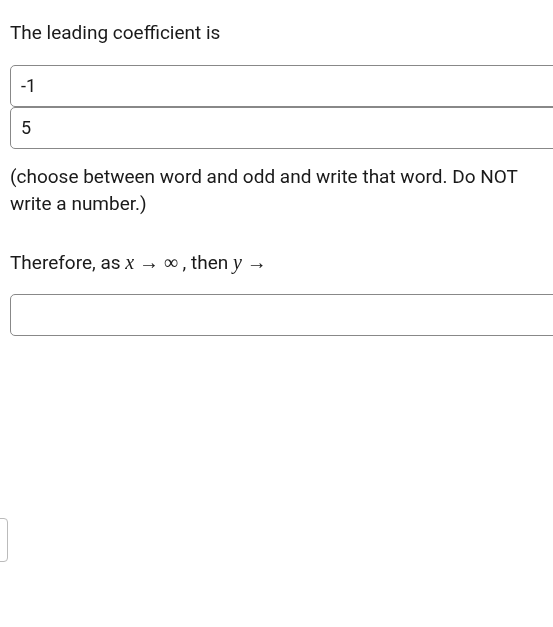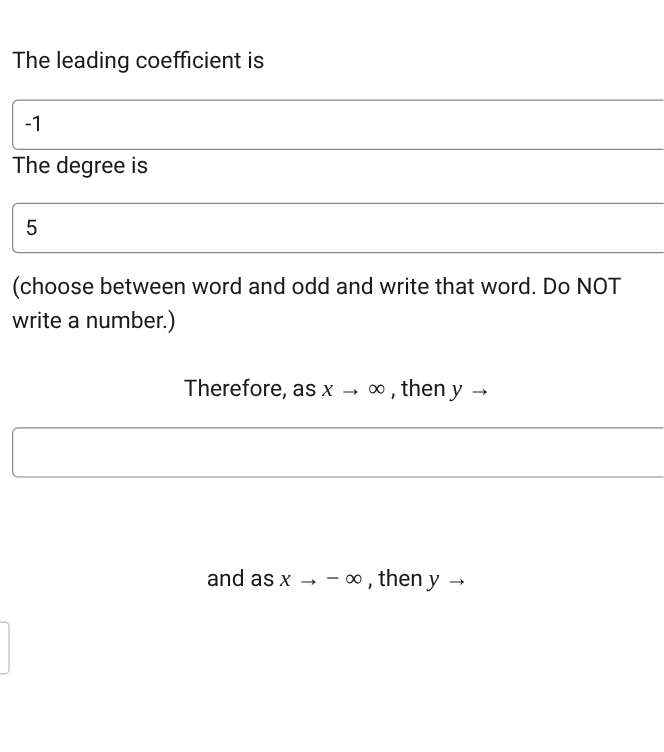--- a/index.html
+++ b/index.html
@@ -12,22 +12,21 @@
     font-size: 19px;
     color: #1a1a1a;
     background: #fff;
     width: 553px;
     height: 627px;
     overflow: hidden;
     position: relative;
   }
   .content {
     padding-left: 10px;
-    padding-top: 3px;
-    margin-top: 35px;
+    padding-top: 20px;
   }
   .prompt {
     margin: 0 0 18px 0;
     line-height: 1.4;
   }
   .hint {
     margin: 14px 0 24px 0;
     line-height: 1.45;
   }
   .input-field {
@@ -39,21 +38,20 @@
     font-size: 18px;
     font-family: inherit;
     color: #1a1a1a;
     background: #fff;
     outline: none;
     display: block;
   }
   .therefore {
     margin: 30px 0 18px 0;
     line-height: 1.4;
-    text-align: center;
   }
   .mathvar {
     font-family: "Times New Roman", Times, serif;
     font-style: italic;
     font-size: 20px;
   }
   .mathsym {
     font-family: "Times New Roman", Times, serif;
     font-size: 20px;
   }
@@ -74,38 +72,30 @@
 </head>
 <body>
 
 <div class="content">
 
   <p class="prompt">The leading coefficient is</p>
 
   <input type="text" class="input-field" value="-1" style="">
 
 
-  <p class="prompt">The degree is</p>
 
   <input type="text" class="input-field" value="5" style="">
 
   <p class="hint">(choose between word and odd and write that word. Do NOT write a number.)</p>
 
   <p class="therefore">
     <span>Therefore, as </span><span class="mathvar">x</span>
     <span class="mathsym">→</span>
     <span class="mathsym">∞</span><span> , then </span><span class="mathvar">y</span>
     <span class="mathsym">→</span>
   </p>
 
   <input type="text" class="input-field" value="" style="">
 
-  <p class="therefore bottom-line">
-    <span>and as </span><span class="mathvar">x</span>
-    <span class="mathsym">→</span>
-    <span class="mathsym">−</span>
-    <span class="mathsym">∞</span><span> , then </span><span class="mathvar">y</span>
-    <span class="mathsym">→</span>
-  </p>
 
 </div>
 
 <div class="blank-box"></div>
 
 </body></html>

